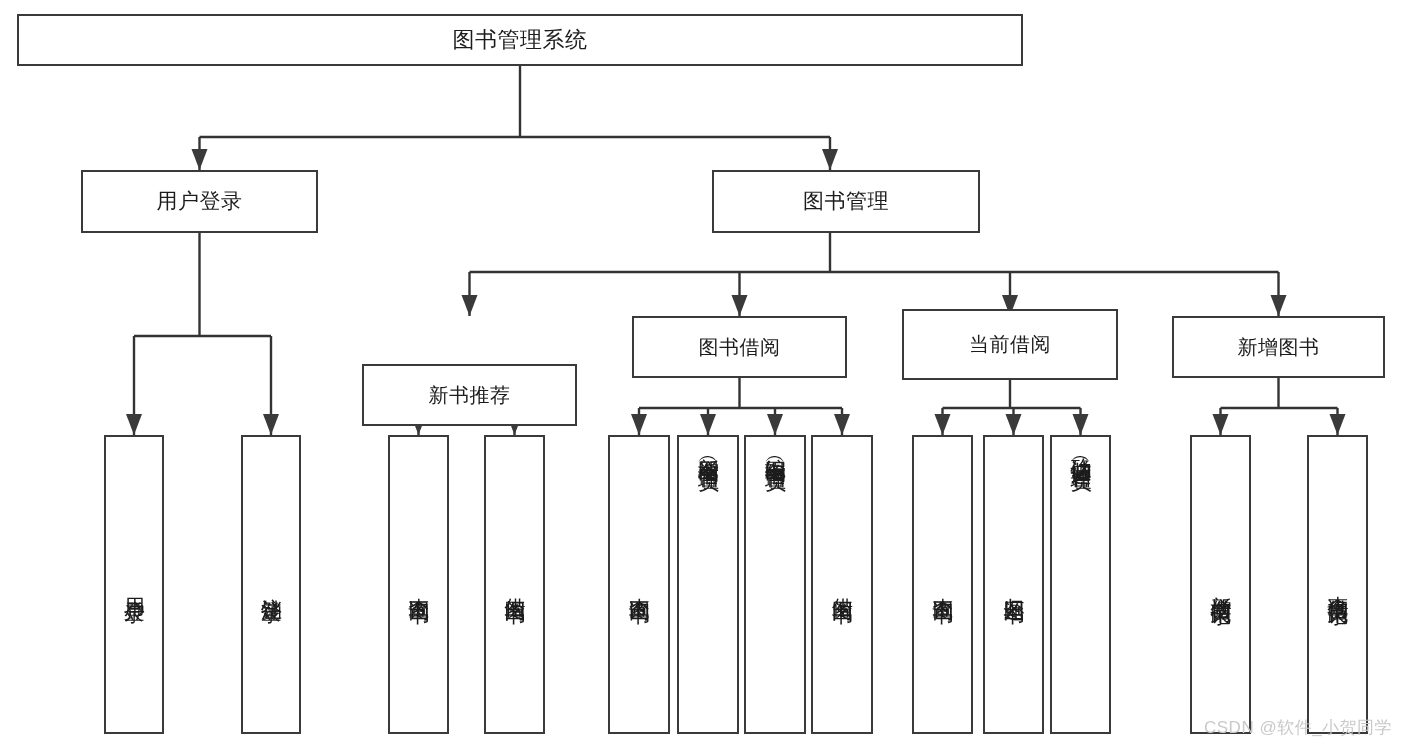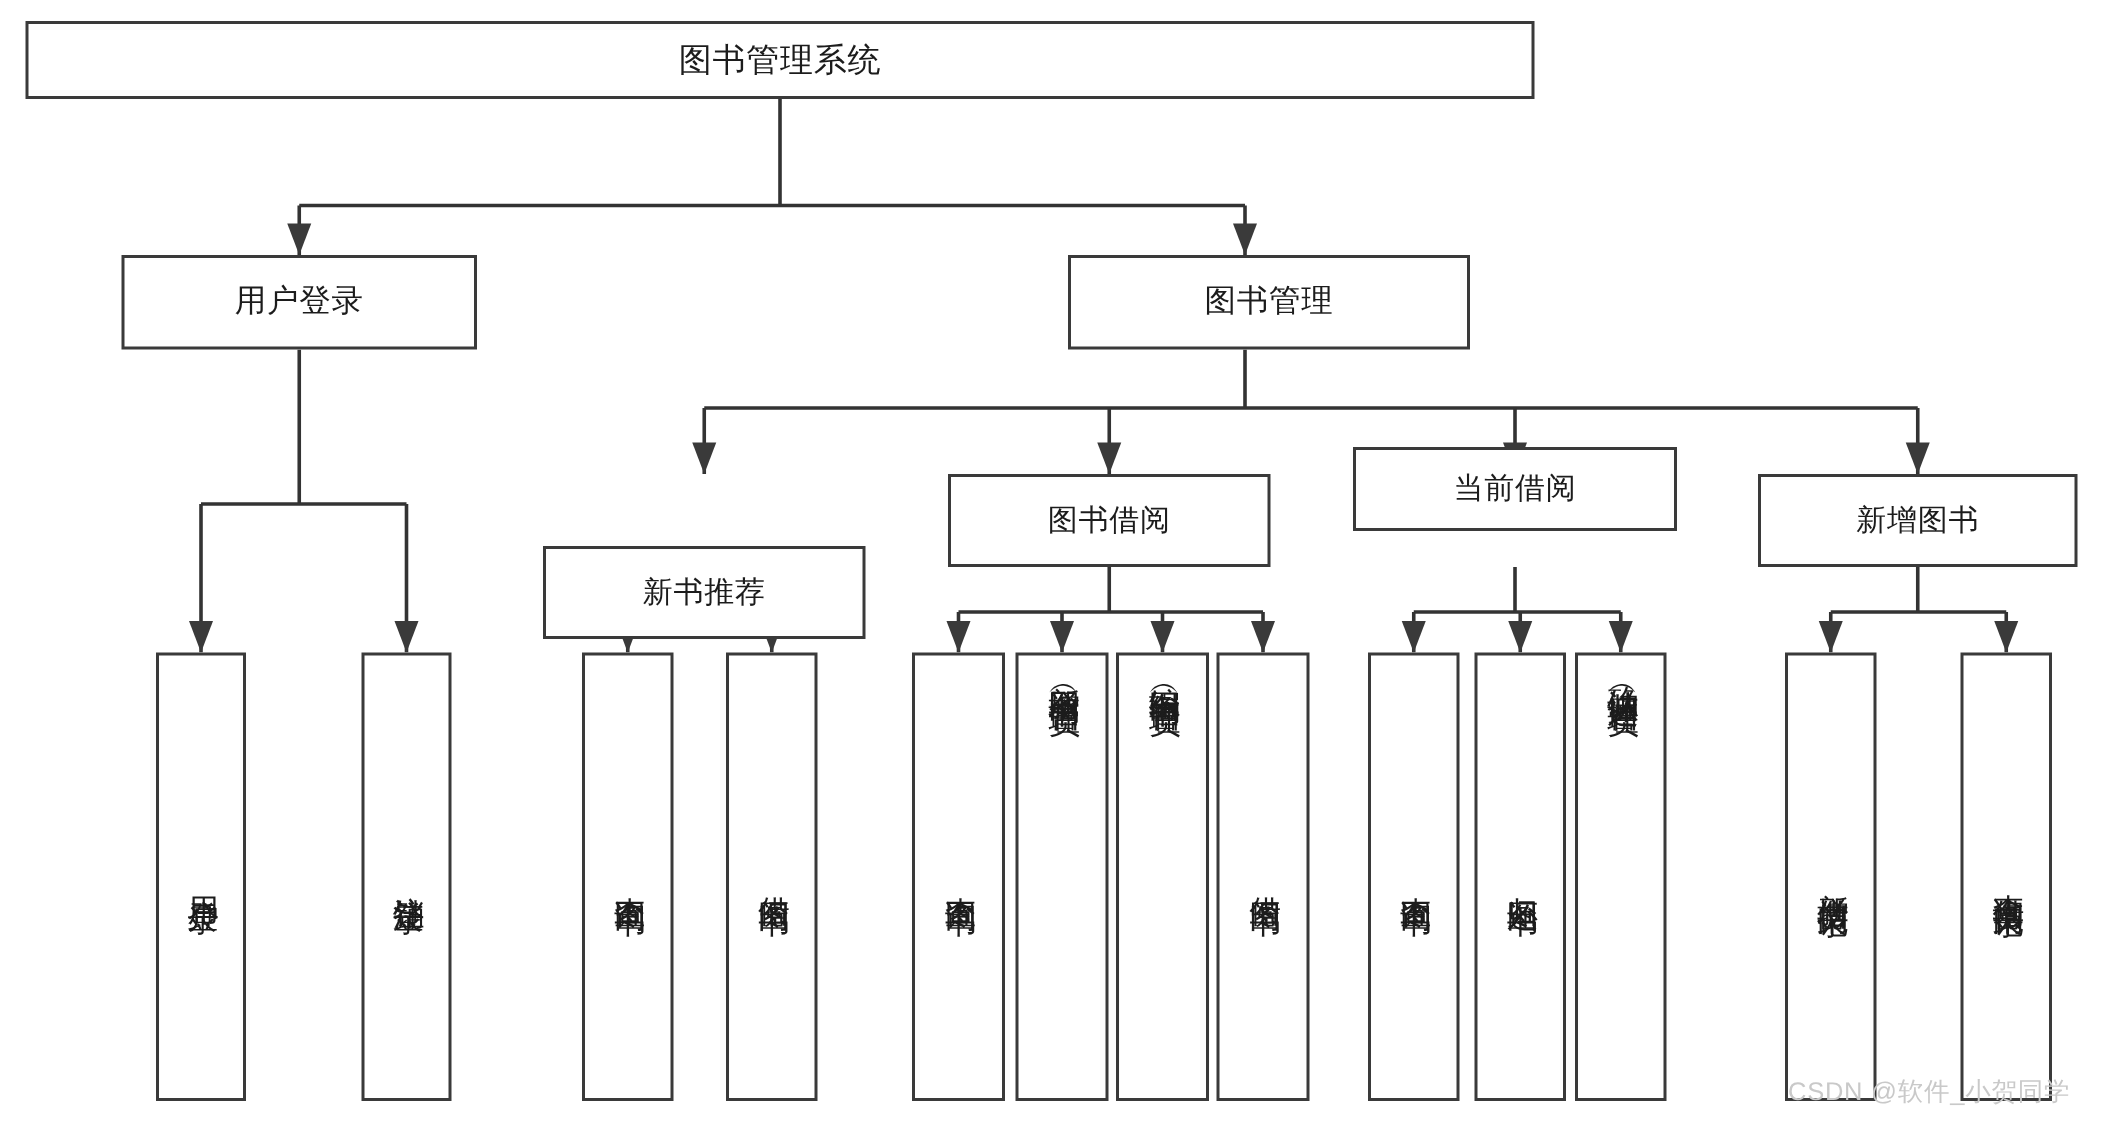--- a/index.html
+++ b/index.html
@@ -21,21 +21,21 @@
   .leaf-label{writing-mode:vertical-rl;text-orientation:upright;
               font-size:21px;line-height:1.28;letter-spacing:2px;color:#1c1c1c;
               white-space:nowrap;}
 
   svg.links{position:absolute;left:0;top:0;width:1405px;height:747px;
             pointer-events:none;}
   svg.links path,svg.links line{stroke:#333333;stroke-width:2.4;fill:none;}
   svg.links polygon{fill:#3a3a3a;}
 
   .watermark{position:absolute;font-size:17px;color:#c9c9c9;white-space:nowrap;
-             letter-spacing:.5px;}
+             letter-spacing:.5px;padding-left:12px;}
 </style>
 </head>
 <body>
 
 <div id="stage">
   <svg class="links" id="links" viewBox="0 0 1405 747" preserveAspectRatio="none">
       <line x1="520" y1="66" x2="520" y2="137"></line>
       <line x1="199.5" y1="137" x2="830" y2="137"></line>
       <line x1="199.5" y1="137" x2="199.5" y2="170"></line>
       <polygon points="191.5,149 207.5,149 199.5,170"></polygon>
@@ -97,21 +97,21 @@
       </div>
       <div class="node lvl1" style="left: 712px; top: 170px; width: 268px; height: 63px;">
         <span class="node-label">图书管理</span>
       </div>
       <div class="node lvl2" style="left: 362px; top: 316px; width: 215px; height: 62px; margin-top: 48px;">
         <span class="node-label">新书推荐</span>
       </div>
       <div class="node lvl2" style="left: 632px; top: 316px; width: 215px; height: 62px;">
         <span class="node-label">图书借阅</span>
       </div>
-      <div class="node lvl2" style="left: 902px; top: 298px; width: 216px; height: 56px;">
+      <div class="node lvl2" style="left: 902px; top: 309px; width: 216px; height: 71px;">
         <span class="node-label">当前借阅</span>
       </div>
       <div class="node lvl2" style="left: 1172px; top: 316px; width: 213px; height: 62px;">
         <span class="node-label">新增图书</span>
       </div>
       <div class="node lvl3 leaf " style="left: 104px; top: 435px; width: 60px; height: 299px;">
         <span class="leaf-label">用户登录</span>
       </div>
       <div class="node lvl3 leaf " style="left: 241px; top: 435px; width: 60px; height: 299px;">
         <span class="leaf-label">注销登录</span>

